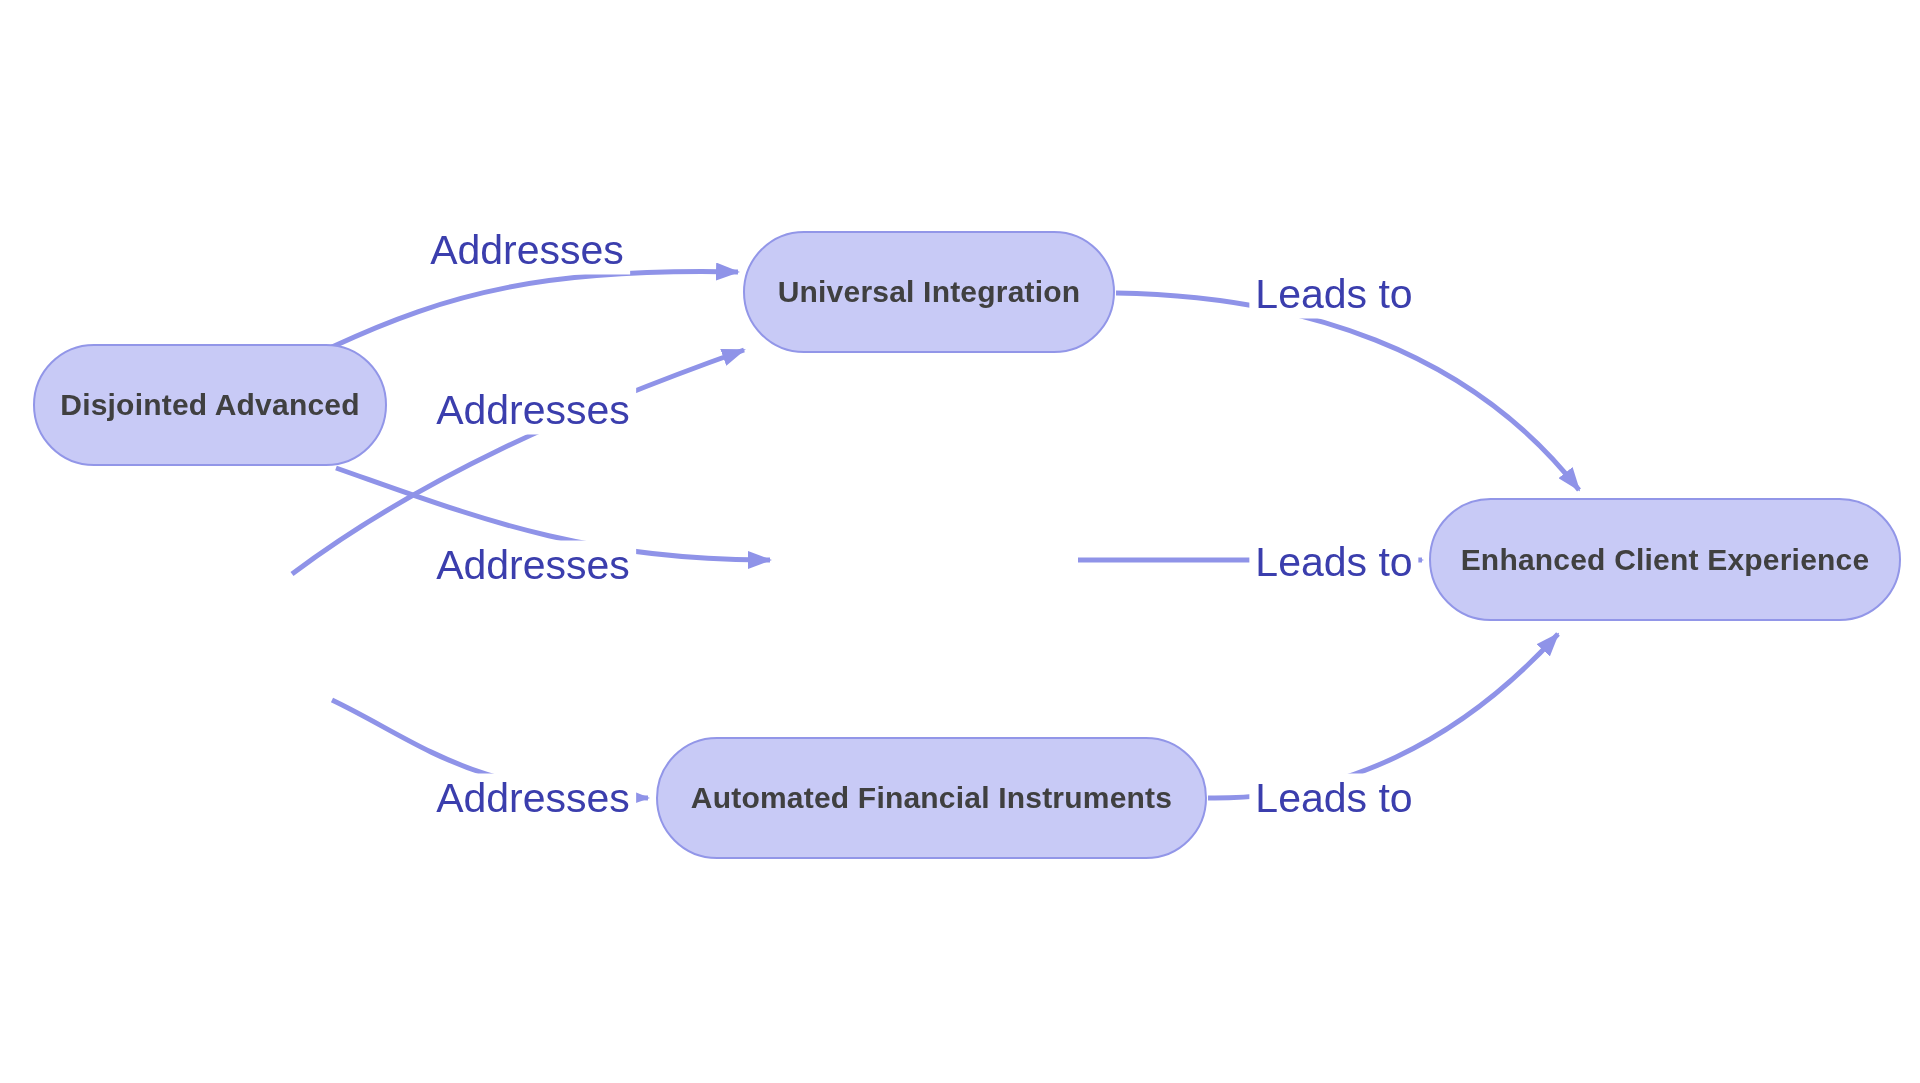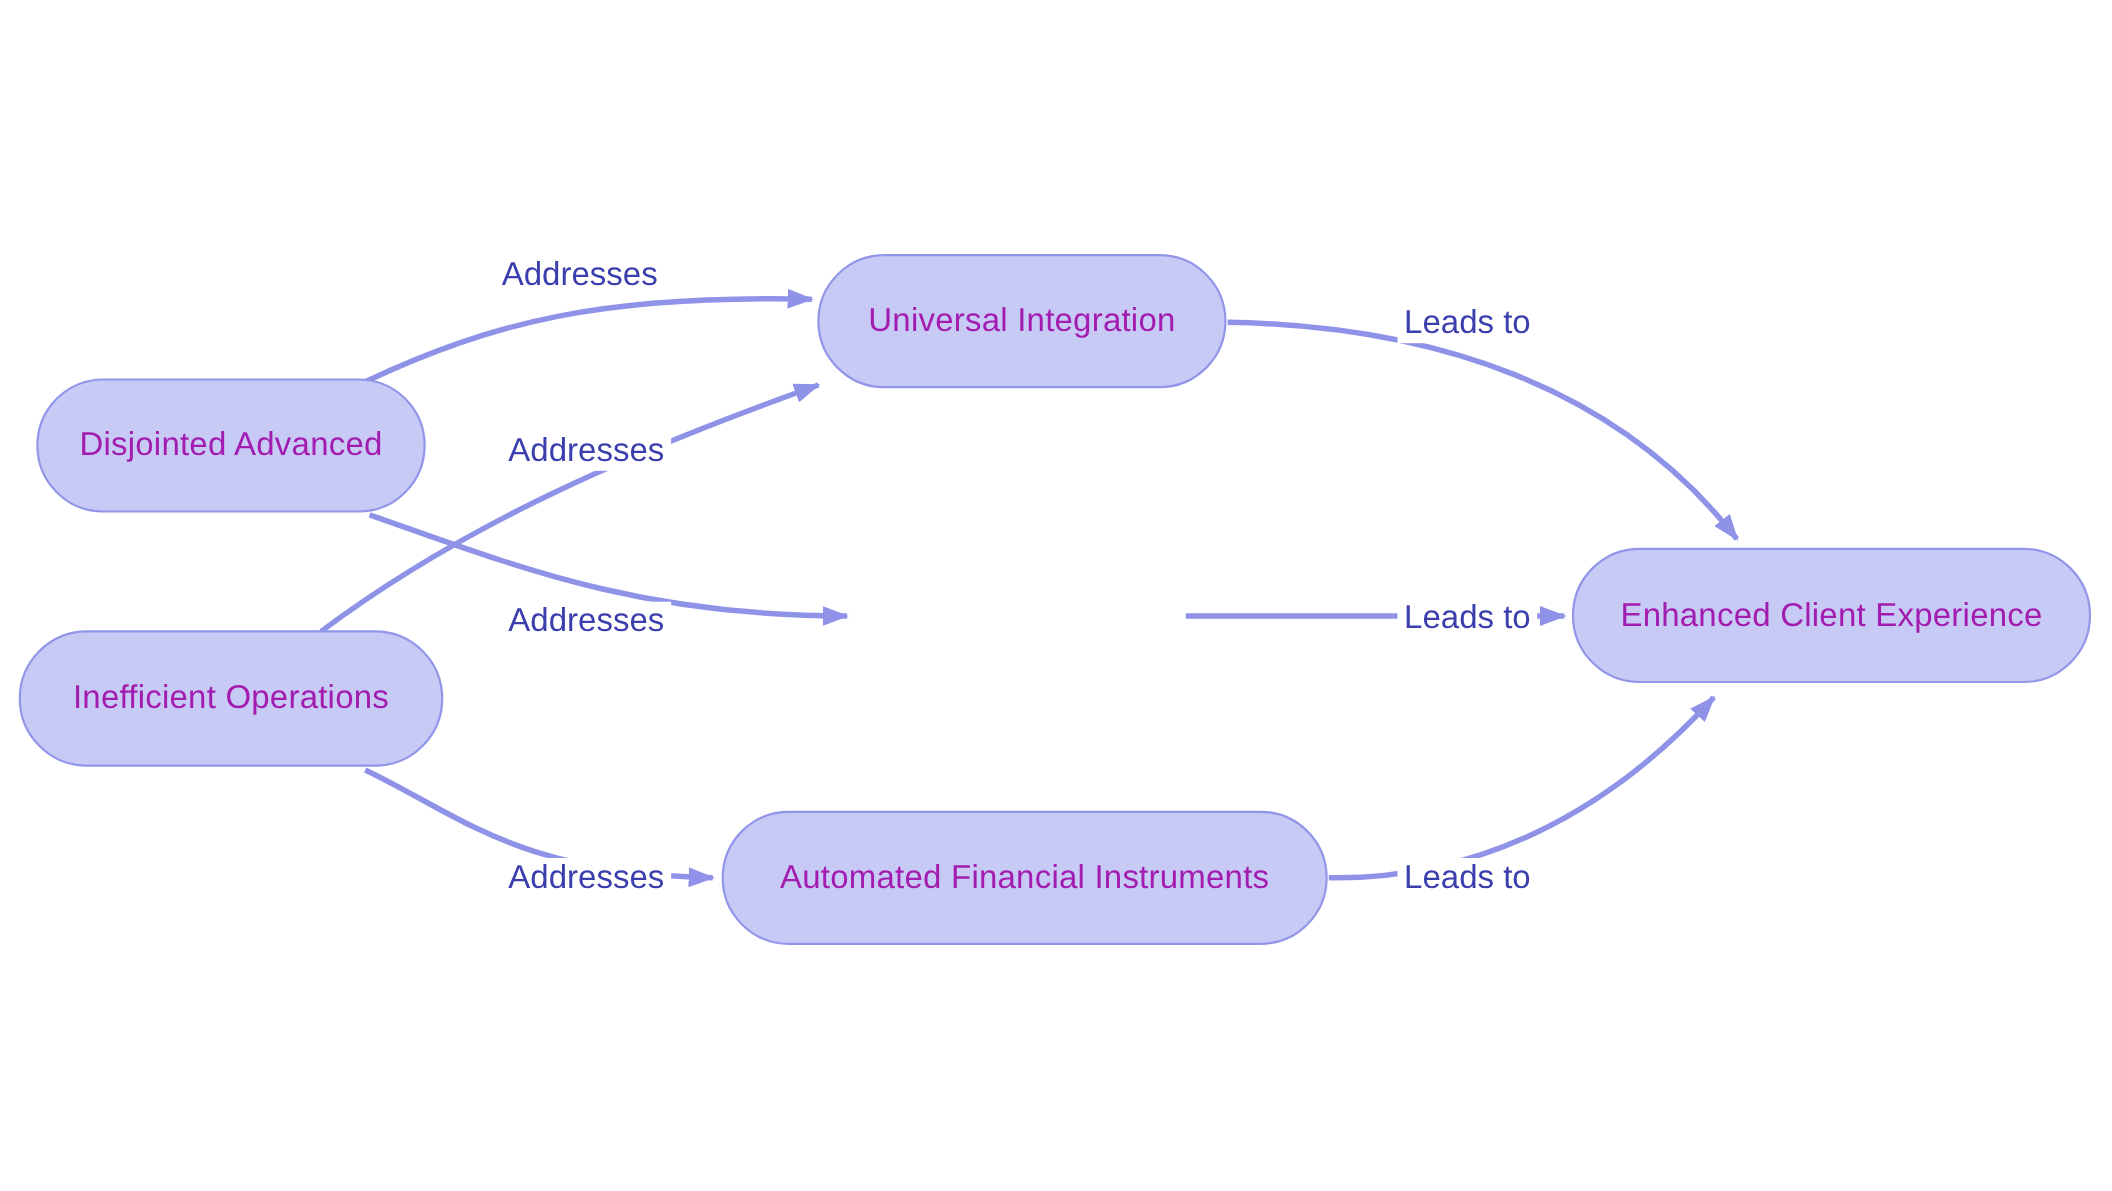--- a/index.html
+++ b/index.html
@@ -11,33 +11,33 @@
     overflow:hidden;
   }
   .edge-layer{position:absolute;left:0;top:0;width:1920px;height:1083px;}
   .edge{fill:none;stroke:#8f93e8;stroke-width:5;}
   .node{
     position:absolute;
     background:#c8caf6;
     border:2px solid #9296e8;
     border-radius:62px;
     display:flex;align-items:center;justify-content:center;
-    color:#a21caf;
+    color:#404040;
     font-size:30px;
-    font-weight:400;
+    font-weight:700;
     letter-spacing:0.2px;
     box-sizing:border-box;
     text-align:center;
   }
   .edge-label{
     position:absolute;
     transform:translate(-50%,-50%);
     background:#ffffff;
     color:#3b3ead;
-    font-size:30px;
+    font-size:41px;
     font-weight:500;
     padding:1px 6px;
     white-space:nowrap;
   }
 </style>
 </head>
 <body>
 
 <div class="canvas">
 
@@ -53,23 +53,20 @@
     <path class="edge" d="M 332 700 C 420 742, 470 794, 648 798" marker-end="url(#arrow)"></path>
     <path class="edge" d="M 1116 293 C 1300 296, 1470 350, 1579 490" marker-end="url(#arrow)"></path>
     <path class="edge" d="M 1078 560 L 1422 560" marker-end="url(#arrow)"></path>
     <path class="edge" d="M 1208 798 C 1340 800, 1460 742, 1558 634" marker-end="url(#arrow)"></path>
   </svg>
 
   <div class="node" style="left:33px; top:344px; width:354px; height:122px;">
     <span>Disjointed Advanced</span>
   </div>
 
-  <div class="node" style="left:17px; top:573px; width:386px; height:124px;">
-    <span>Inefficient Operations</span>
-  </div>
 
   <div class="node" style="left:743px; top:231px; width:372px; height:122px;">
     <span>Universal Integration</span>
   </div>
 
 
   <div class="node" style="left:656px; top:737px; width:551px; height:122px;">
     <span>Automated Financial Instruments</span>
   </div>
 

